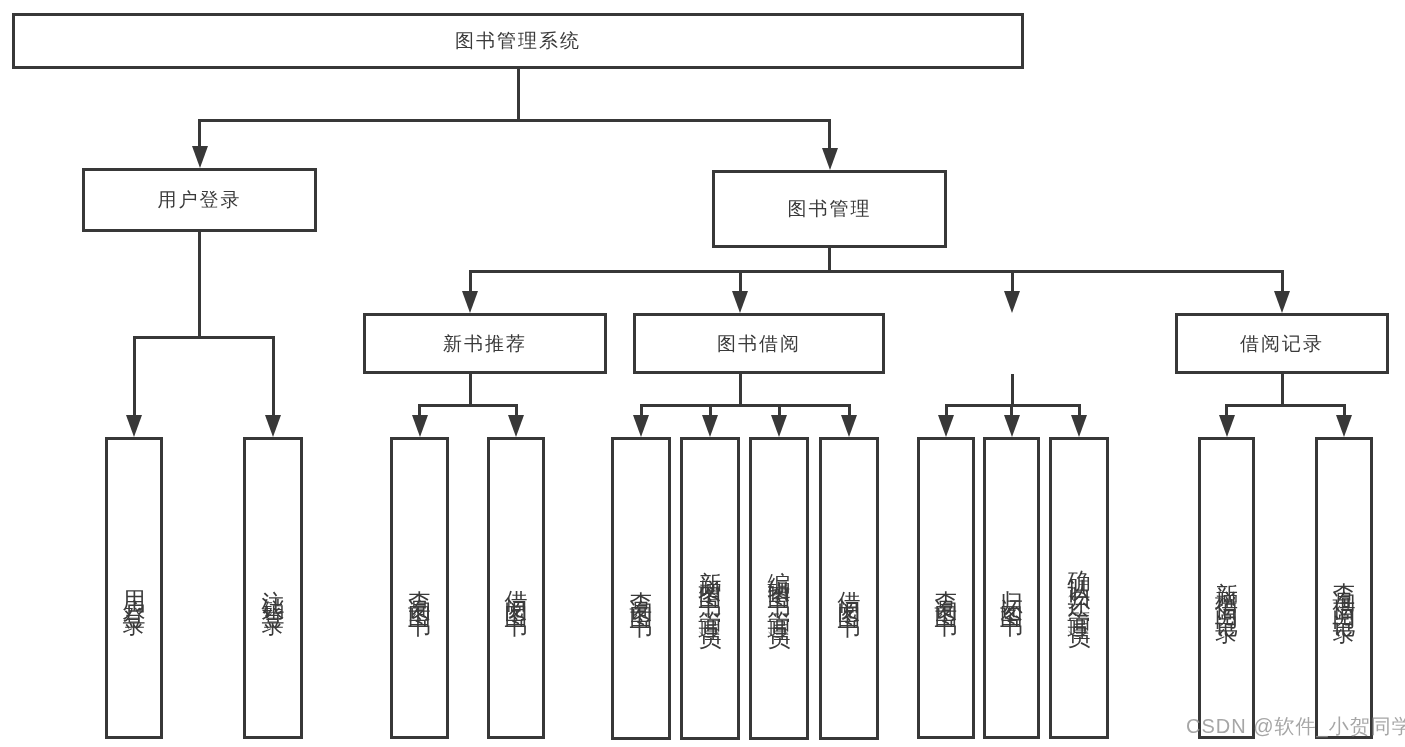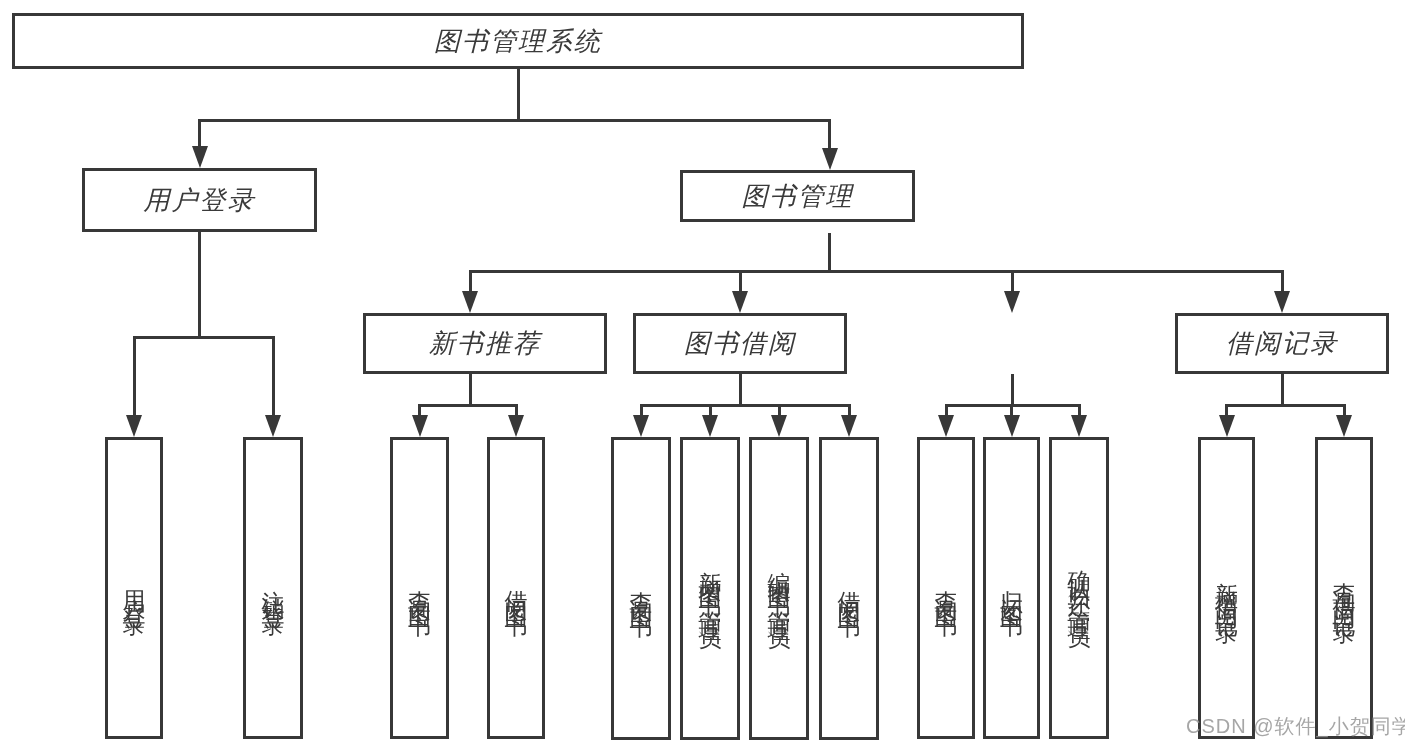--- a/index.html
+++ b/index.html
@@ -4,21 +4,21 @@
 <style>
   html,body{margin:0;padding:0;background:#fff;}
   .canvas{
     position:relative;width:1405px;height:747px;background:#fff;overflow:hidden;
     font-family:"Liberation Sans",sans-serif;
   }
   .box{
     position:absolute;border:3px solid #383838;background:#fff;box-sizing:border-box;
     display:flex;align-items:center;justify-content:center;color:#3a3a3a;z-index:2;
   }
-  .hbox span{font-size:26px;letter-spacing:2px;white-space:nowrap;font-style:italic;}
+  .hbox span{font-size:19px;letter-spacing:2px;white-space:nowrap;}
   .vbox span{
     writing-mode:vertical-rl;text-orientation:mixed;
     font-size:23px;letter-spacing:8px;line-height:1;white-space:nowrap;
   }
   .line{position:absolute;background:#383838;z-index:1;}
   .arrowhead{
     position:absolute;width:0;height:0;z-index:1;
     border-left:8px solid transparent;border-right:8px solid transparent;
     border-top:22px solid #383838;
   }
@@ -32,28 +32,28 @@
 
 <div class="canvas">
 
   <div class="box hbox" style="left:12px;top:13px;width:1012px;height:56px">
     <span>图书管理系统</span>
   </div>
 
   <div class="box hbox" style="left:82px;top:168px;width:235px;height:64px">
     <span>用户登录</span>
   </div>
-  <div class="box hbox" style="left:680px;top:170px;width:235px;height:52px">
+  <div class="box hbox" style="left:712px;top:170px;width:235px;height:78px">
     <span>图书管理</span>
   </div>
 
   <div class="box hbox" style="left:363px;top:313px;width:244px;height:61px">
     <span>新书推荐</span>
   </div>
-  <div class="box hbox" style="left:633px;top:313px;width:214px;height:61px">
+  <div class="box hbox" style="left:633px;top:313px;width:252px;height:61px">
     <span>图书借阅</span>
   </div>
   <div class="box hbox" style="left:1175px;top:313px;width:214px;height:61px">
     <span>借阅记录</span>
   </div>
 
   <div class="box vbox" style="left:105px;top:437px;width:58px;height:302px">
     <span>用户登录</span>
   </div>
   <div class="box vbox" style="left:243px;top:437px;width:60px;height:302px">

